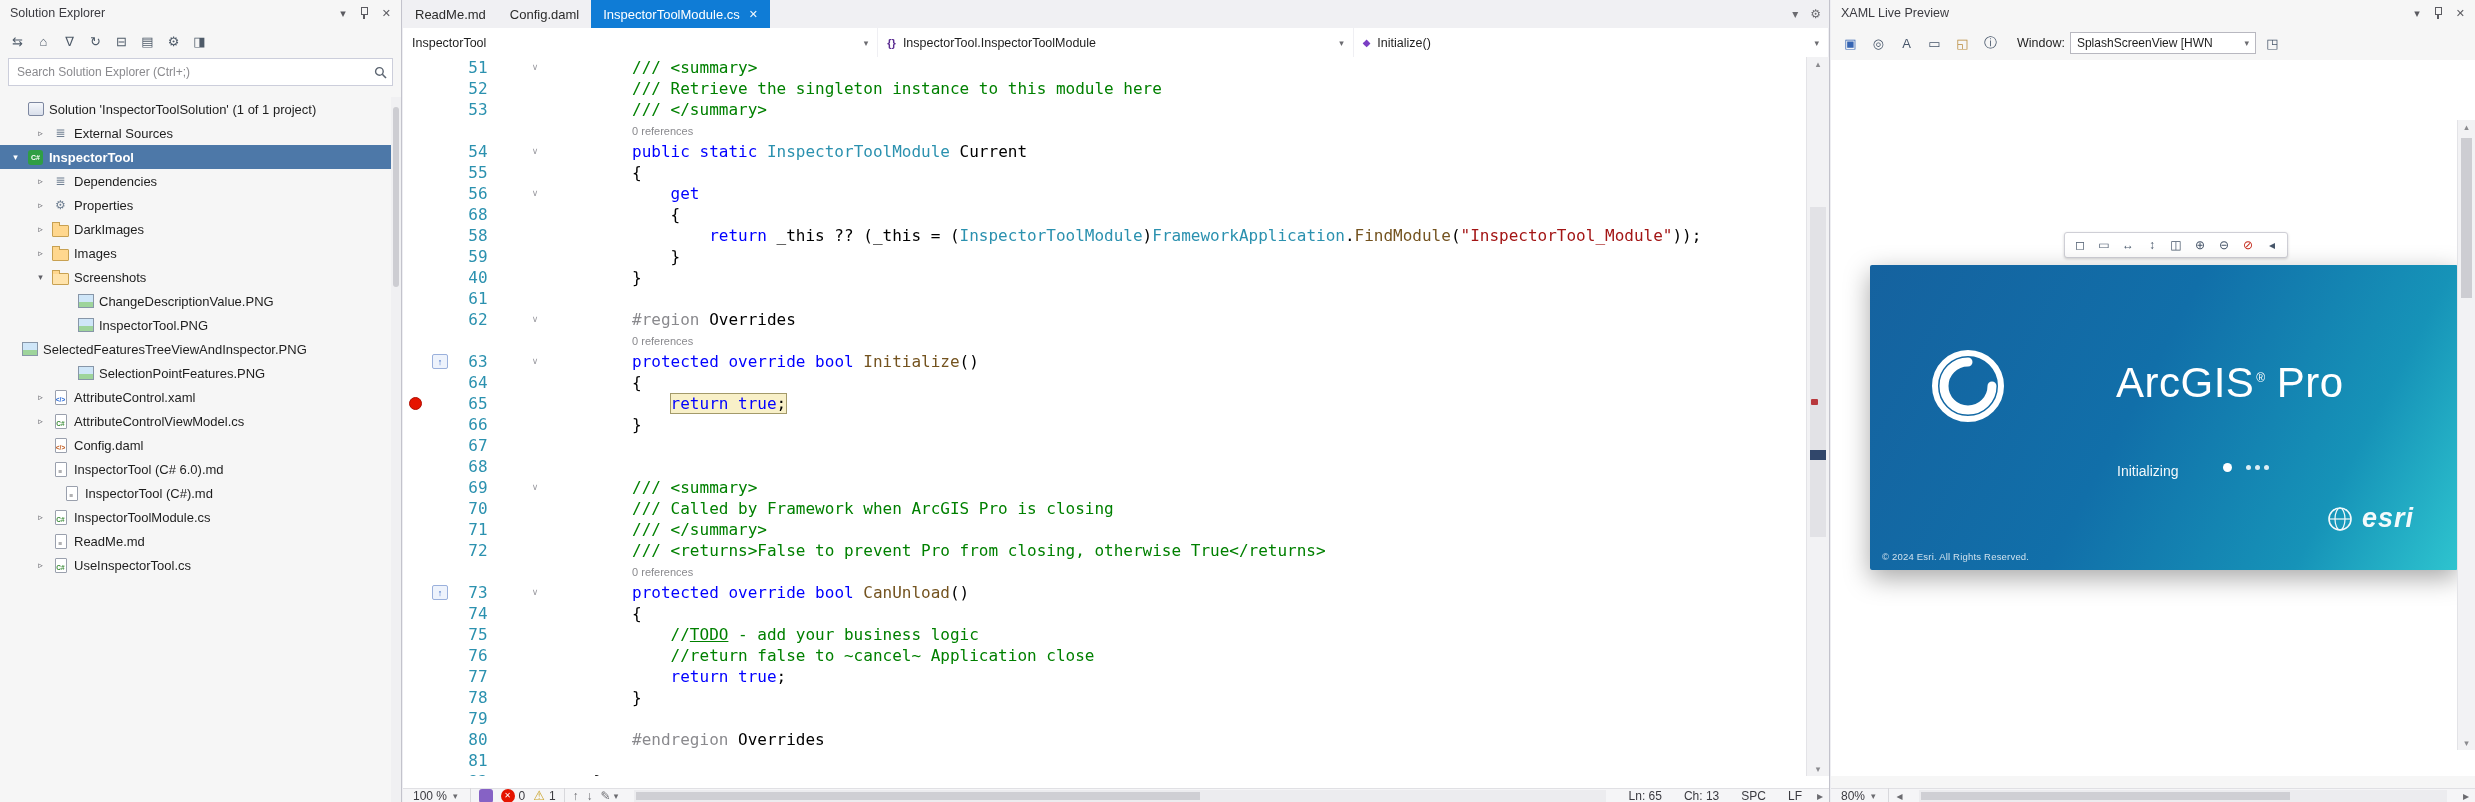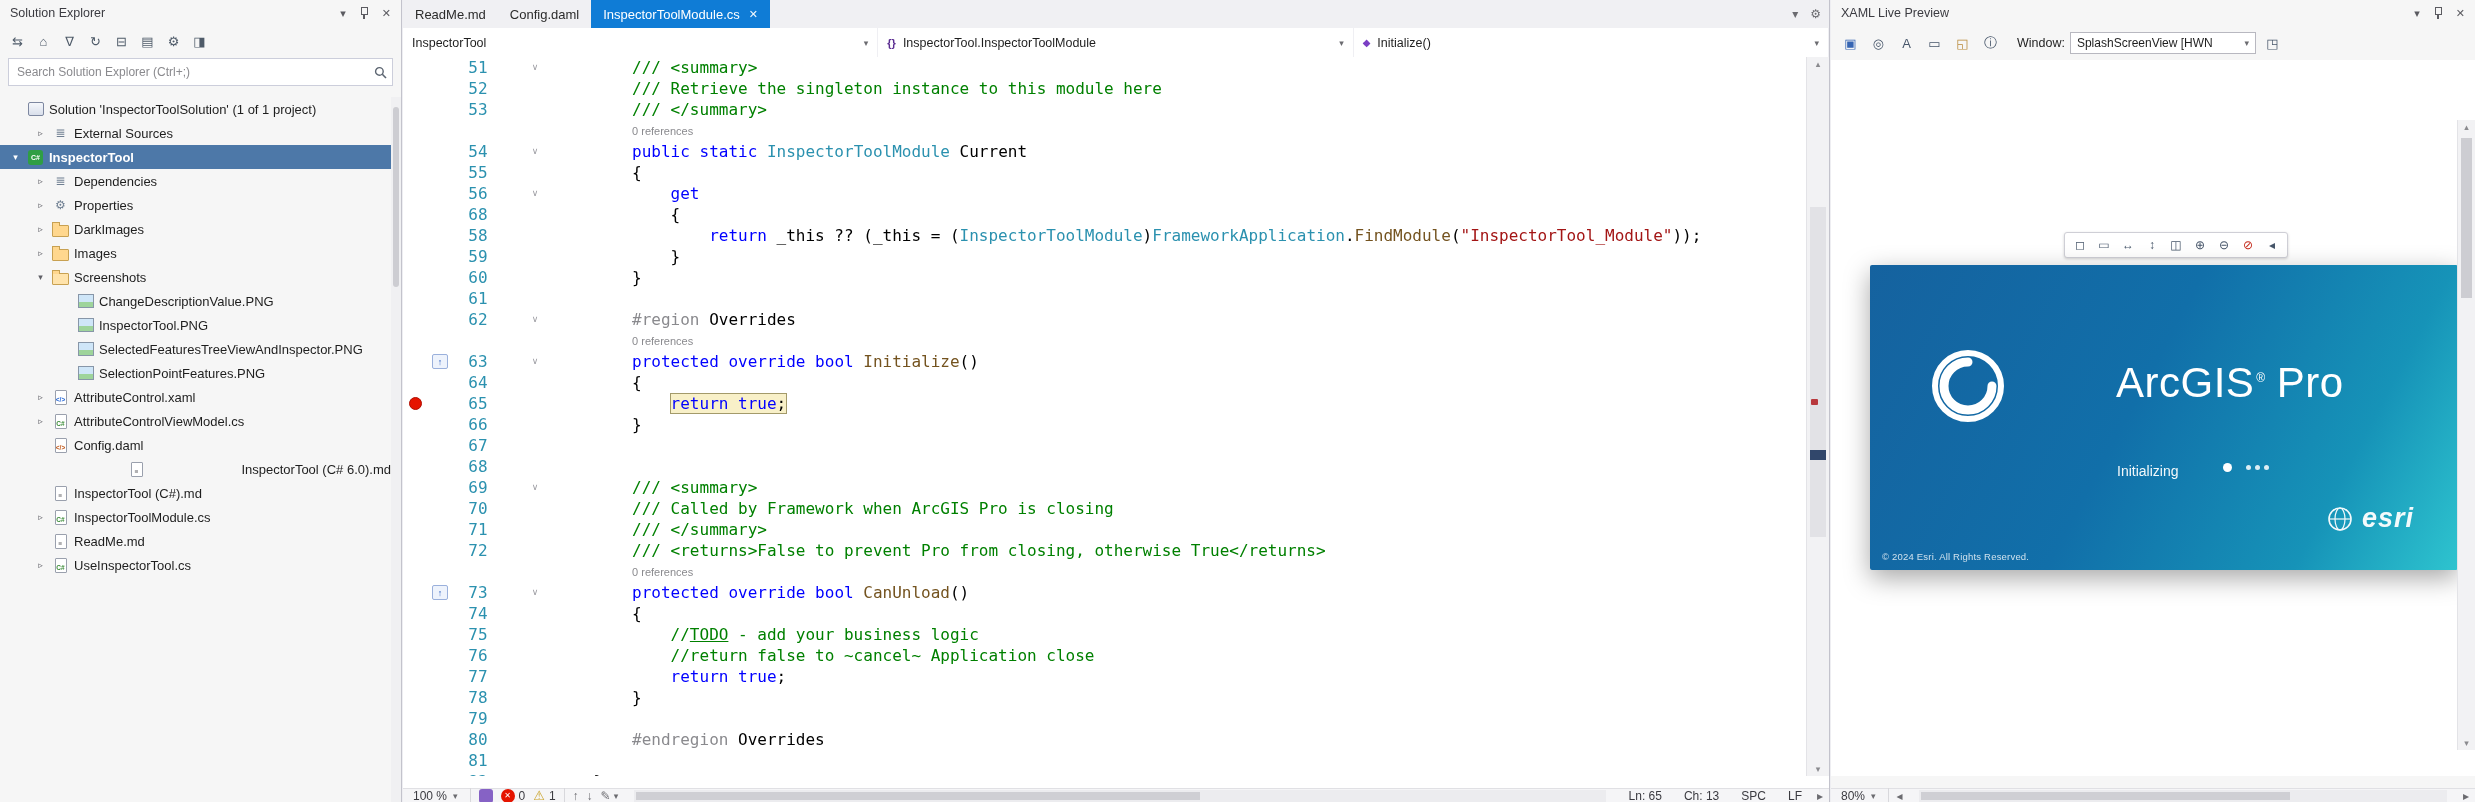--- a/index.html
+++ b/index.html
@@ -224,32 +224,32 @@
           </span>
           <span class="tlab">ChangeDescriptionValue.PNG</span>
         </div>
         <div class="trow" style="padding-left: 56px;">
           <span class="texp"></span>
           <span class="ticn">
             <i class="img"></i>
           </span>
           <span class="tlab">InspectorTool.PNG</span>
         </div>
+        <div class="trow" style="">
+          <span class="texp"></span>
+          <span class="ticn">
+            <i class="img"></i>
+          </span>
+          <span class="tlab">SelectedFeaturesTreeViewAndInspector.PNG</span>
+        </div>
         <div class="trow" style="padding-left: 56px;">
           <span class="texp"></span>
           <span class="ticn">
             <i class="img"></i>
           </span>
-          <span class="tlab">SelectedFeaturesTreeViewAndInspector.PNG</span>
-        </div>
-        <div class="trow" style="padding-left: 56px;">
-          <span class="texp"></span>
-          <span class="ticn">
-            <i class="img"></i>
-          </span>
           <span class="tlab">SelectionPointFeatures.PNG</span>
         </div>
         <div class="trow" style="padding-left: 31px;">
           <span class="texp">▹</span>
           <span class="ticn">
             <i class="page" style="color: rgb(43, 107, 215);">&lt;/&gt;</i>
           </span>
           <span class="tlab">AttributeControl.xaml</span>
         </div>
         <div class="trow" style="padding-left: 31px;">
@@ -259,28 +259,28 @@
           </span>
           <span class="tlab">AttributeControlViewModel.cs</span>
         </div>
         <div class="trow" style="padding-left: 31px;">
           <span class="texp"></span>
           <span class="ticn">
             <i class="page" style="color: rgb(194, 91, 30);">&lt;/&gt;</i>
           </span>
           <span class="tlab">Config.daml</span>
         </div>
-        <div class="trow" style="padding-left: 16px; justify-content: space-between;">
+        <div class="trow" style="padding-left: 31px;">
           <span class="texp"></span>
           <span class="ticn">
             <i class="page" style="color: rgb(106, 106, 110);">≡</i>
           </span>
           <span class="tlab">InspectorTool (C# 6.0).md</span>
         </div>
-        <div class="trow" style="padding-left: 31px;">
+        <div class="trow" style="padding-left: 31px; margin-left: 11px;">
           <span class="texp"></span>
           <span class="ticn">
             <i class="page" style="color: rgb(106, 106, 110);">≡</i>
           </span>
           <span class="tlab">InspectorTool (C#).md</span>
         </div>
         <div class="trow" style="padding-left: 31px;">
           <span class="texp">▹</span>
           <span class="ticn">
             <i class="page" style="color: rgb(56, 138, 52);">C#</i>
@@ -418,21 +418,21 @@
           <span class="g-bp"></span>
           <span class="g-ic"></span>
           <span class="g-num">59</span>
           <span class="g-chg"></span>
           <span class="g-fold"></span>
           <span class="ctext"><span class="pl">            }</span></span>
         </div>
         <div class="crow">
           <span class="g-bp"></span>
           <span class="g-ic"></span>
-          <span class="g-num">60</span>
+          <span class="g-num">40</span>
           <span class="g-chg"></span>
           <span class="g-fold"></span>
           <span class="ctext"><span class="pl">        }</span></span>
         </div>
         <div class="crow">
           <span class="g-bp"></span>
           <span class="g-ic"></span>
           <span class="g-num">61</span>
           <span class="g-chg"></span>
           <span class="g-fold"></span>

